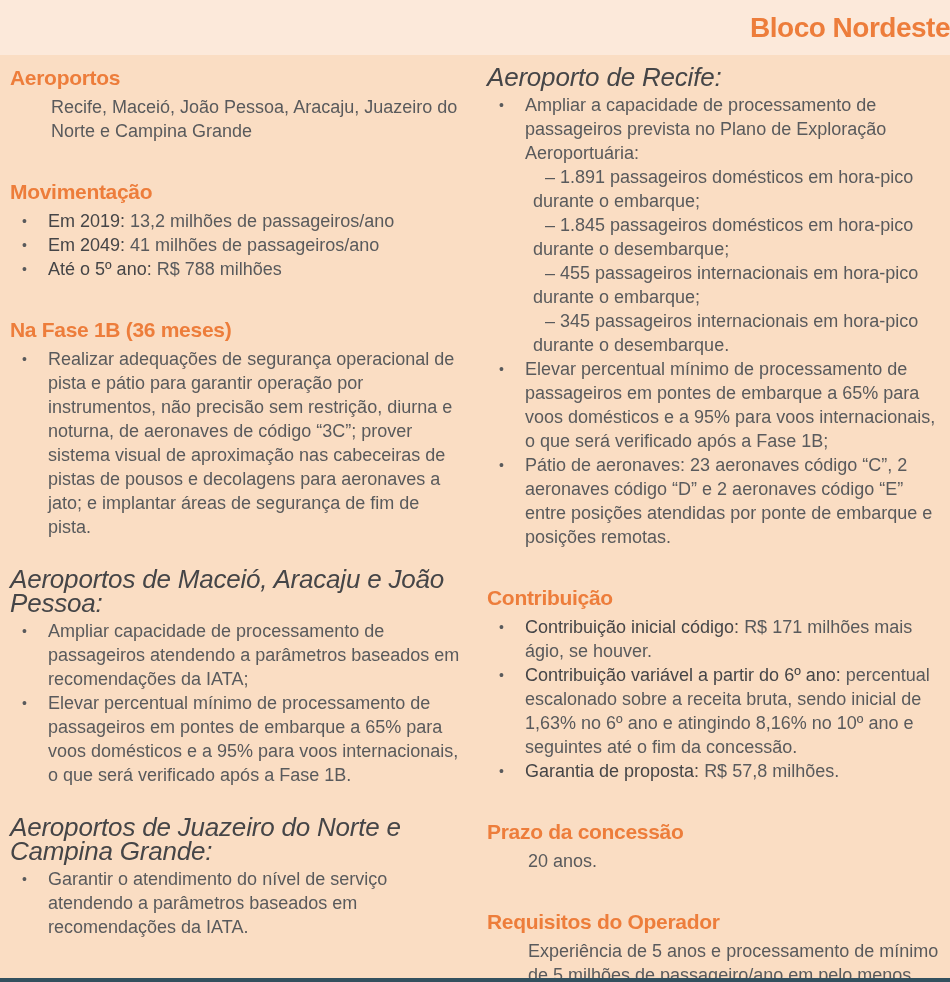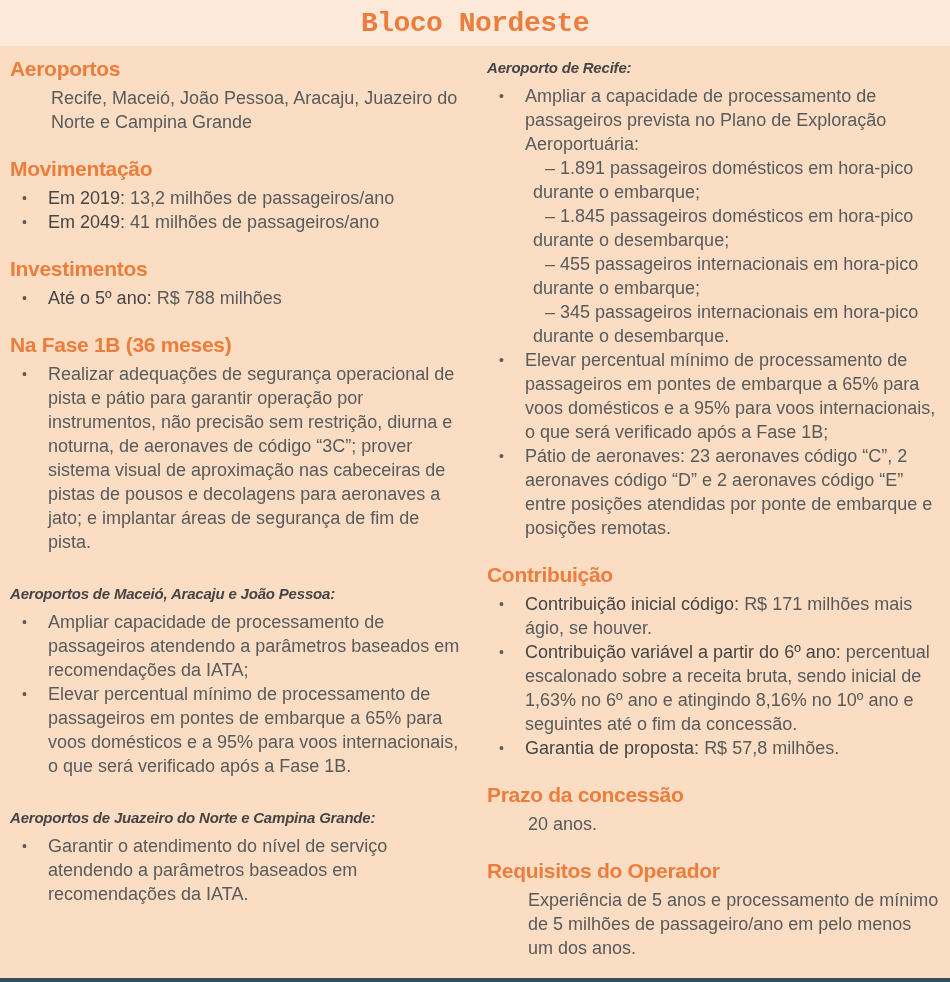--- a/index.html
+++ b/index.html
@@ -14,23 +14,23 @@
   html,body{background:#fff;}
   .page{
     position:relative;
     width:950px;height:982px;
     background:var(--body-bg);
     font-family:"Liberation Sans",sans-serif;
     color:var(--text-gray);
     overflow:hidden;
   }
   .header{
-    height:46px;
+    height:55px;
     background:var(--header-bg);
-    display:flex;align-items:center;justify-content:center;font-family:Liberation Mono, monospace;
+    display:flex;align-items:center;justify-content:flex-end;
   }
   .title{
     color:var(--accent);
     font-size:28px;
     font-weight:700;
     letter-spacing:-0.5px;
   }
   .content{
     display:flex;
     gap:24px;
@@ -40,30 +40,30 @@
     flex:1;
     min-width:0;
     font-size:18px;
     line-height:24px;
   }
   .sec-heading{
     color:var(--accent);
     font-weight:700;
     font-size:21px;
     line-height:26px;
-    margin-top:22px;
+    margin-top:36px;
     margin-bottom:4px;
     letter-spacing:-0.3px;
   }
   .col > .sec-heading:first-child{margin-top:8px;}
   .sub-heading{
     color:var(--text-dark);
-    font-weight:700;
+    font-weight:400;
     font-style:italic;
-    font-size:15px;
+    font-size:26px;
     line-height:24px;
     margin-top:28px;
     margin-bottom:4px;
     letter-spacing:-0.2px;
   }
   .col > .sub-heading:first-child{margin-top:8px;}
   .paragraph{
     padding-left:6px;
     margin-bottom:2px;
     margin-left:35px;
@@ -112,21 +112,20 @@
         <div class="paragraph">Recife, Maceió, João Pessoa, Aracaju, Juazeiro do Norte e Campina Grande</div>
         <div class="sec-heading">Movimentação</div>
         <div class="bullet">
           <span class="dot">•</span>
           <div class="bullet-text"><span class="lead">Em 2019: </span><span>13,2 milhões de passageiros/ano</span></div>
         </div>
         <div class="bullet">
           <span class="dot">•</span>
           <div class="bullet-text"><span class="lead">Em 2049: </span><span>41 milhões de passageiros/ano</span></div>
         </div>
-        <div class="sec-heading">Investimentos</div>
         <div class="bullet">
           <span class="dot">•</span>
           <div class="bullet-text"><span class="lead">Até o 5º ano: </span><span>R$ 788 milhões</span></div>
         </div>
         <div class="sec-heading">Na Fase 1B (36 meses)</div>
         <div class="bullet">
           <span class="dot">•</span>
           <div class="bullet-text"><span>Realizar adequações de segurança operacional de pista e pátio para garantir operação por instrumentos, não precisão sem restrição, diurna e noturna, de aeronaves de código “3C”; prover sistema visual de aproximação nas cabeceiras de pistas de pousos e decolagens para aeronaves a jato; e implantar áreas de segurança de fim de pista.</span></div>
         </div>
         <div class="sub-heading">Aeroportos de Maceió, Aracaju e João Pessoa:</div>

